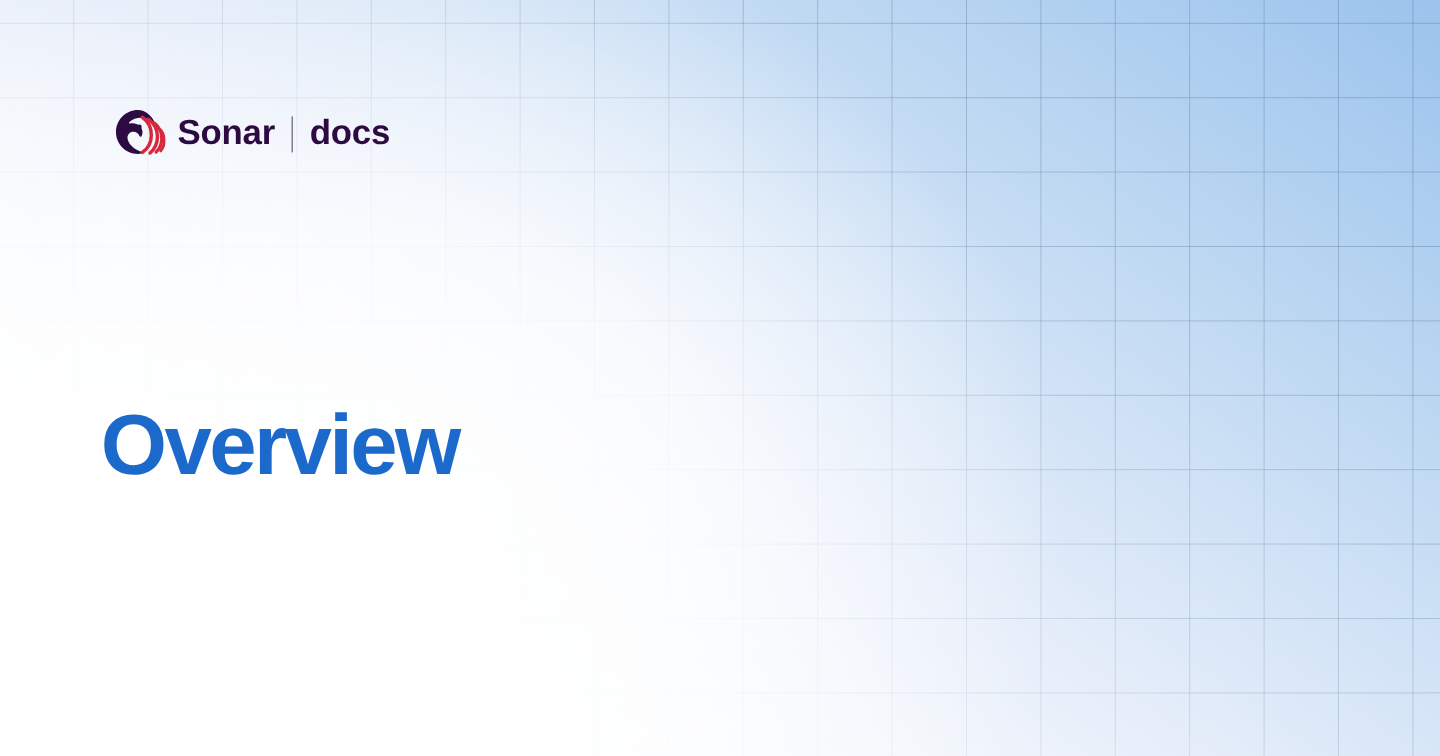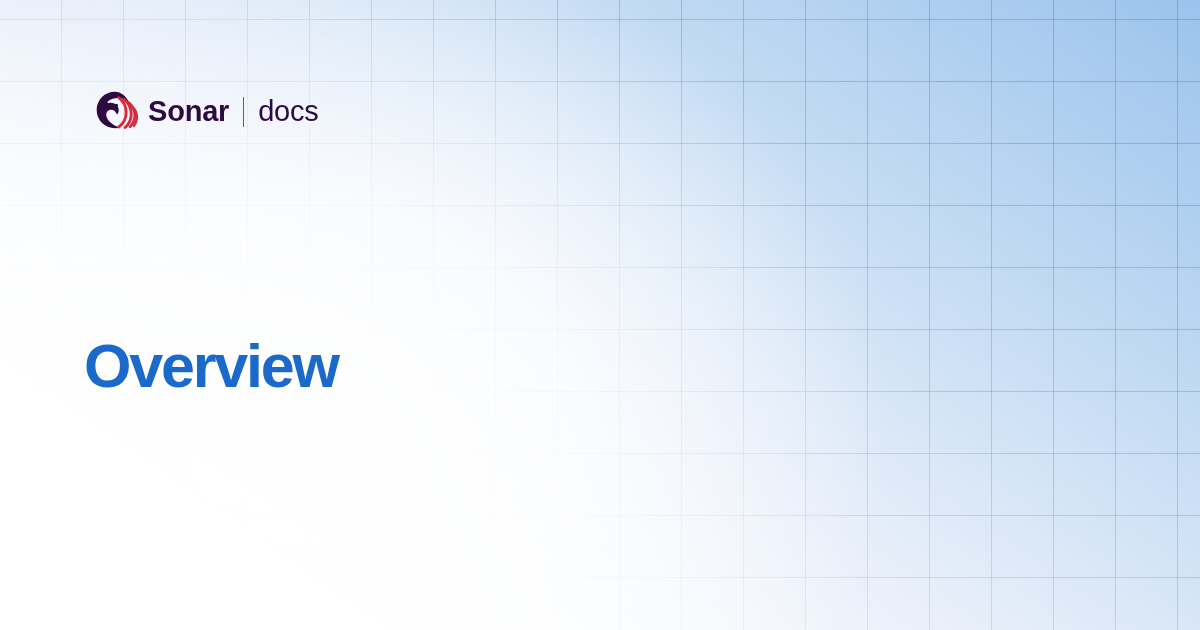--- a/index.html
+++ b/index.html
@@ -112,35 +112,35 @@
   }
   .logo-divider {
     width: 1px;
     height: 30px;
     background: #6c5b78;
     margin: 0 14px;
     flex: 0 0 auto;
   }
   .logo-docs {
     font-size: 29px;
-    font-weight: normal;
+    font-weight: bold;
     letter-spacing: -0.2px;
     color: #2d0a42;
     line-height: 1;
   }
 
   
   .content {
     position: absolute;
     left: 84px;
     top: 336px;
     width: 940px;
   }
   .page-title {
-    font-size: 61px;
+    font-size: 71px;
     font-weight: bold;
     line-height: 1.0;
     letter-spacing: -2.2px;
     color: #1b6acb;
     margin: 0;
   }
   .page-subtitle {
     margin: 0;
     padding-top: 34px;
     font-size: 34px;

